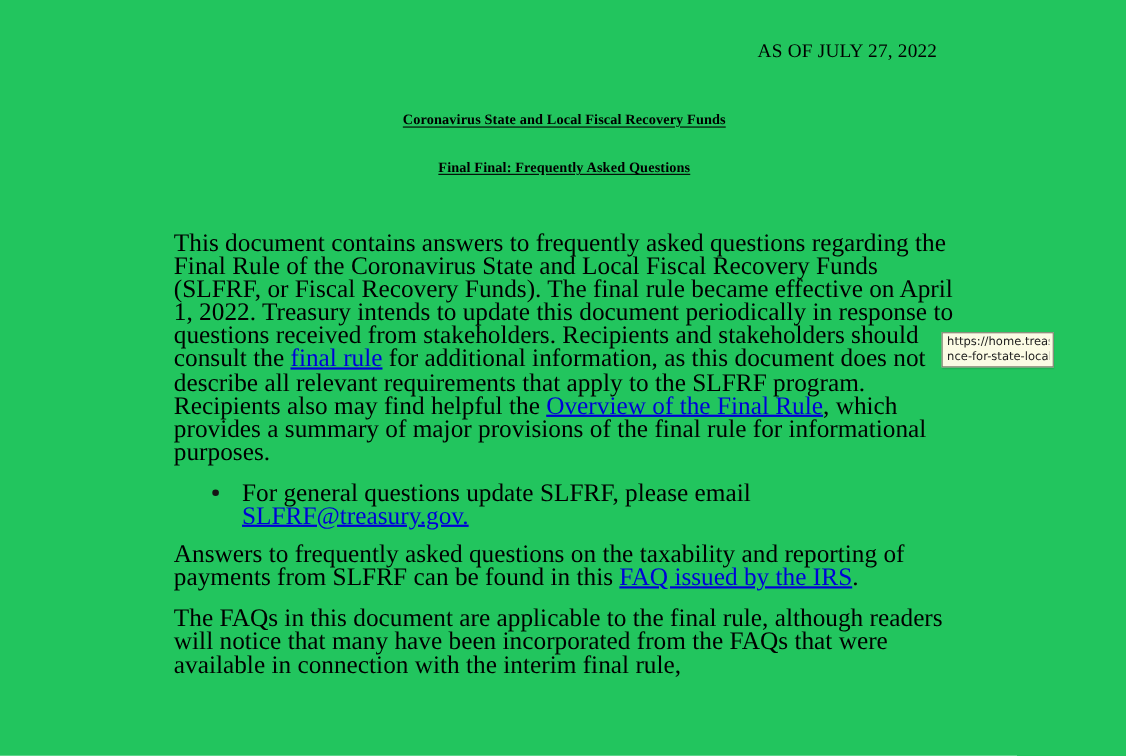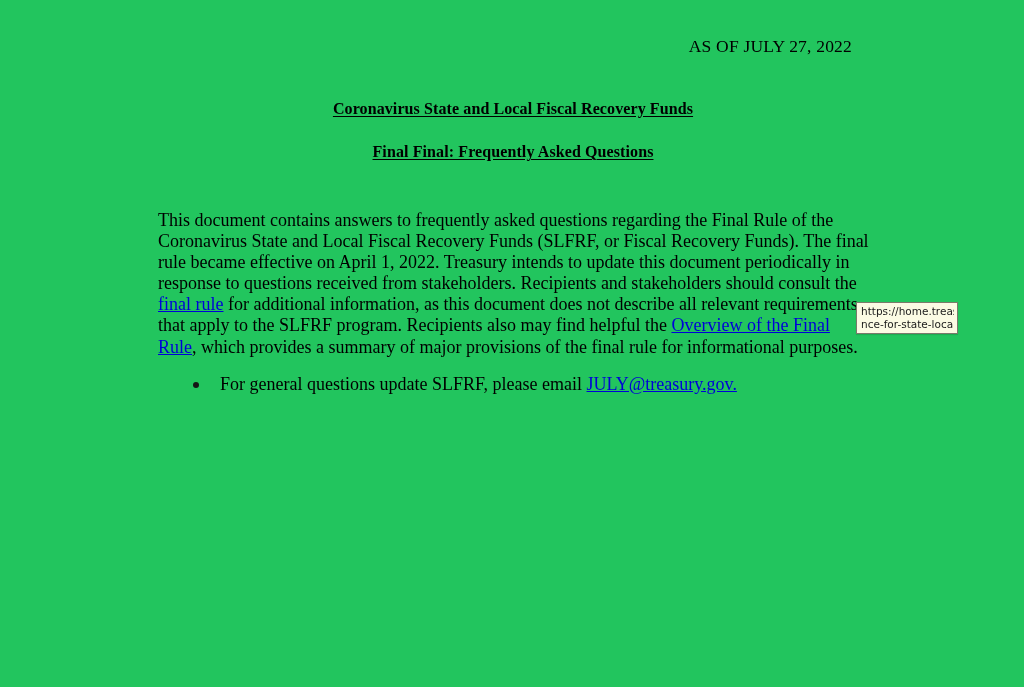--- a/index.html
+++ b/index.html
@@ -39,37 +39,37 @@
   .title-block {
     position: absolute;
     top: 100px;
     left: 158px;
     width: 710px;
     text-align: center;
   }
   .doc-title,
   .doc-subtitle {
     font-weight: bold;
-    font-size: 16px;
+    font-size: 13px;
     text-decoration: underline;
     text-underline-offset: 2px;
     display: inline-block;
     letter-spacing: 0.1px;
   }
   .subtitle-row {
     margin-top: 25px;
   }
 
   
   .body-text {
     position: absolute;
     top: 210px;
     left: 158px;
     width: 712px;
-    font-size: 18px;
+    font-size: 23px;
     line-height: 21.1px;
   }
   p.para {
     margin: 0 0 16px 0;
     text-align: left;
   }
   p.para.tight {
     margin-bottom: 0;
   }
 
@@ -139,26 +139,28 @@
       <span class="doc-subtitle">Final Final: Frequently Asked Questions</span>
     </div>
   </div>
 
   <div class="body-text">
 
     <p class="para"><span>This document contains answers to frequently asked questions regarding the Final Rule of the Coronavirus State and Local Fiscal Recovery Funds (SLFRF, or Fiscal Recovery Funds).  The final rule became effective on April 1, 2022. Treasury intends to update this document periodically in response to questions received from stakeholders. Recipients and stakeholders should consult the </span><a class="doclink" href="#">final rule</a><span> for additional information, as this document does not describe all relevant requirements that apply to the SLFRF program. Recipients also may find helpful the </span><a class="doclink" href="#">Overview of the Final Rule</a><span>, which provides a summary of major provisions of the final rule for informational purposes.</span></p>
 
     <ul class="bullets">
       <li>
-        <span class="bullet-dot"></span><span>For general questions update SLFRF, please email </span><a class="doclink" href="#">JULY@treasury.gov.</a>
+        <span class="bullet-dot"></span><span>For general questions update SLFRF, please email </span><a class="doclink" href="#">SLFRF@treasury.gov.</a>
       </li>
     </ul>
 
 
+    <p class="para"><span>Answers to frequently asked questions on the taxability and reporting of payments from SLFRF can be found in this </span><a class="doclink" href="#">FAQ issued by the IRS</a><span>.</span></p>
 
+    <p class="para tight">The FAQs in this document are applicable to the final rule, although readers will notice that many have been incorporated from the FAQs that were available in connection with the interim final rule,</p>
 
   </div>
 
   <div class="link-tooltip">
     <span class="tip-line">https://home.treasury.go</span>
     <span class="tip-line">nce-for-state-local-and-t</span>
   </div>
 
 </div>
 

